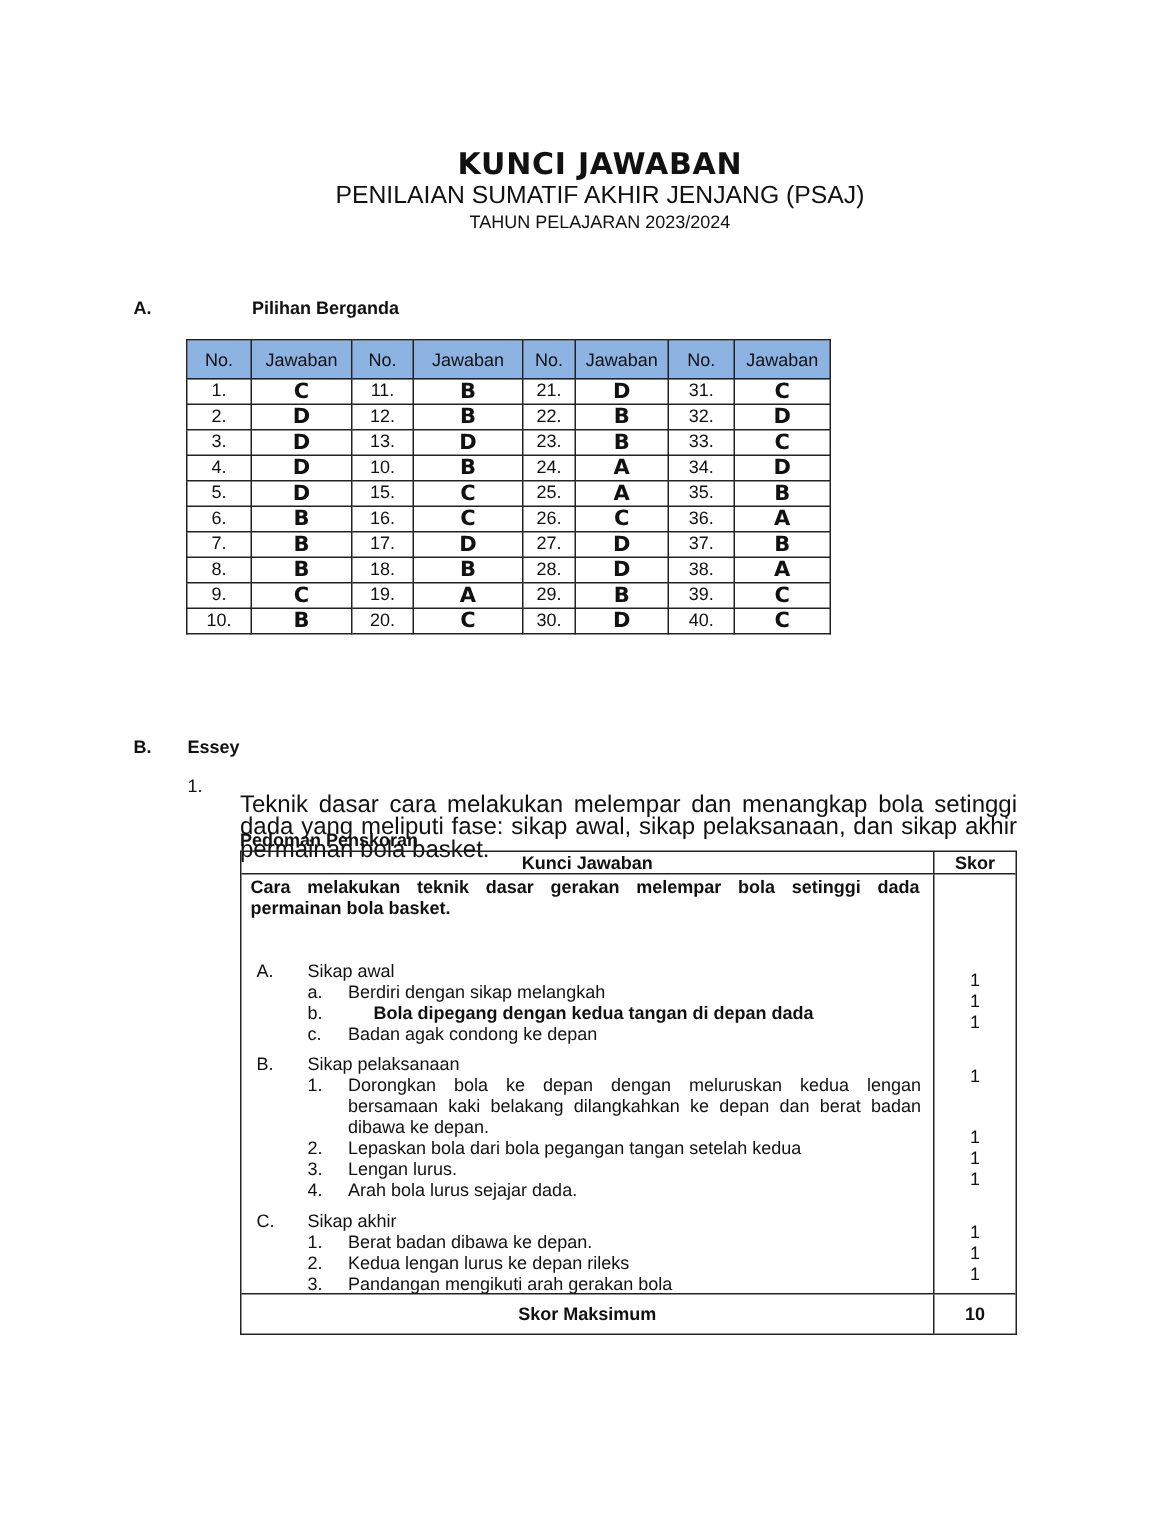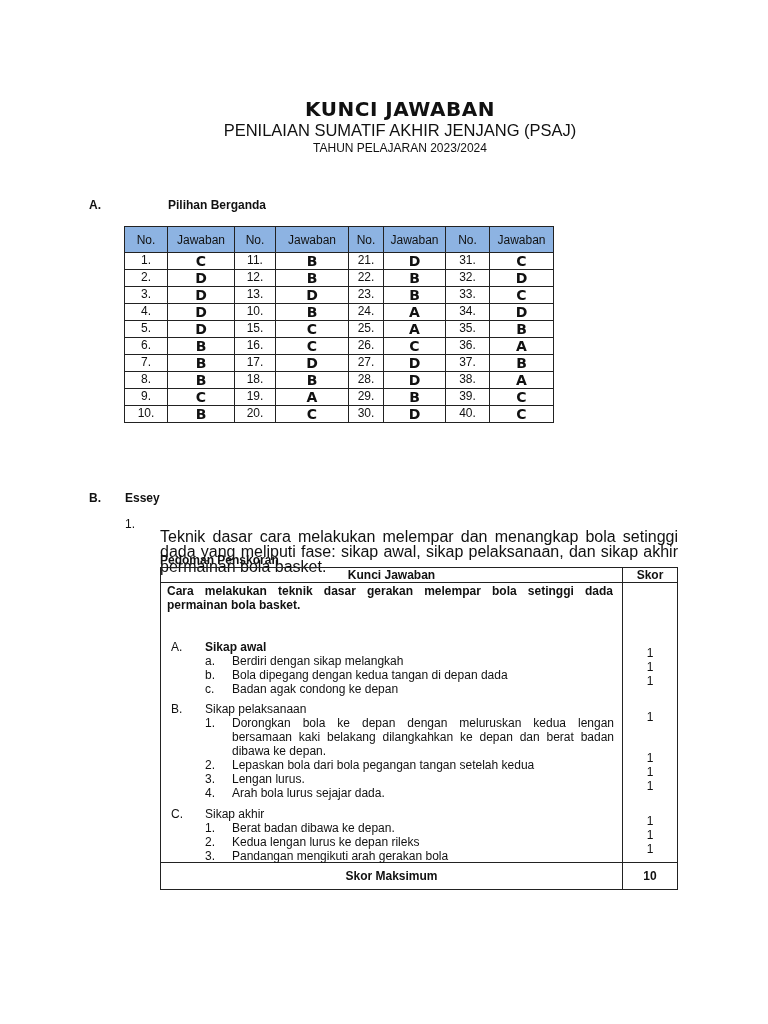--- a/index.html
+++ b/index.html
@@ -183,25 +183,25 @@
 <div class="rubric">
   <div class="rub-head">
     <div class="k">Kunci Jawaban</div>
     <div class="s">Skor</div>
   </div>
   <div class="rub-body">
     <div class="k">
       <div class="line intro">Cara melakukan teknik dasar gerakan melempar bola setinggi dada permainan bola basket.</div>
 
       <div class="line" style="left:10px; top:57px;">A.</div>
-      <div class="line" style="left:44px; top:57px;font-weight:bold;">Sikap awal</div>
+      <div class="line" style="left:44px; top:57px;">Sikap awal</div>
       <div class="line" style="left:44px; top:71px;">a.</div>
       <div class="line" style="left:71px; top:71px;">Berdiri dengan sikap melangkah</div>
       <div class="line" style="left:44px; top:85px;">b.</div>
-      <div class="line" style="left:71px; top:85px;">Bola dipegang dengan kedua tangan di depan dada</div>
+      <div class="line" style="left:88px; top:85px;font-weight:bold;">Bola dipegang dengan kedua tangan di depan dada</div>
       <div class="line" style="left:44px; top:99px;">c.</div>
       <div class="line" style="left:71px; top:99px;">Badan agak condong ke depan</div>
 
       <div class="line" style="left:10px; top:119px;">B.</div>
       <div class="line" style="left:44px; top:119px;">Sikap pelaksanaan</div>
       <div class="line" style="left:44px; top:133px;">1.</div>
       <div class="line wrap" style="left:71px; top:133px; width:382px;">Dorongkan bola ke depan dengan meluruskan kedua lengan bersamaan kaki belakang dilangkahkan ke depan dan berat badan dibawa ke depan.</div>
       <div class="line" style="left:44px; top:175px;">2.</div>
       <div class="line" style="left:71px; top:175px;">Lepaskan bola dari bola pegangan tangan setelah kedua</div>
       <div class="line" style="left:44px; top:189px;">3.</div>

